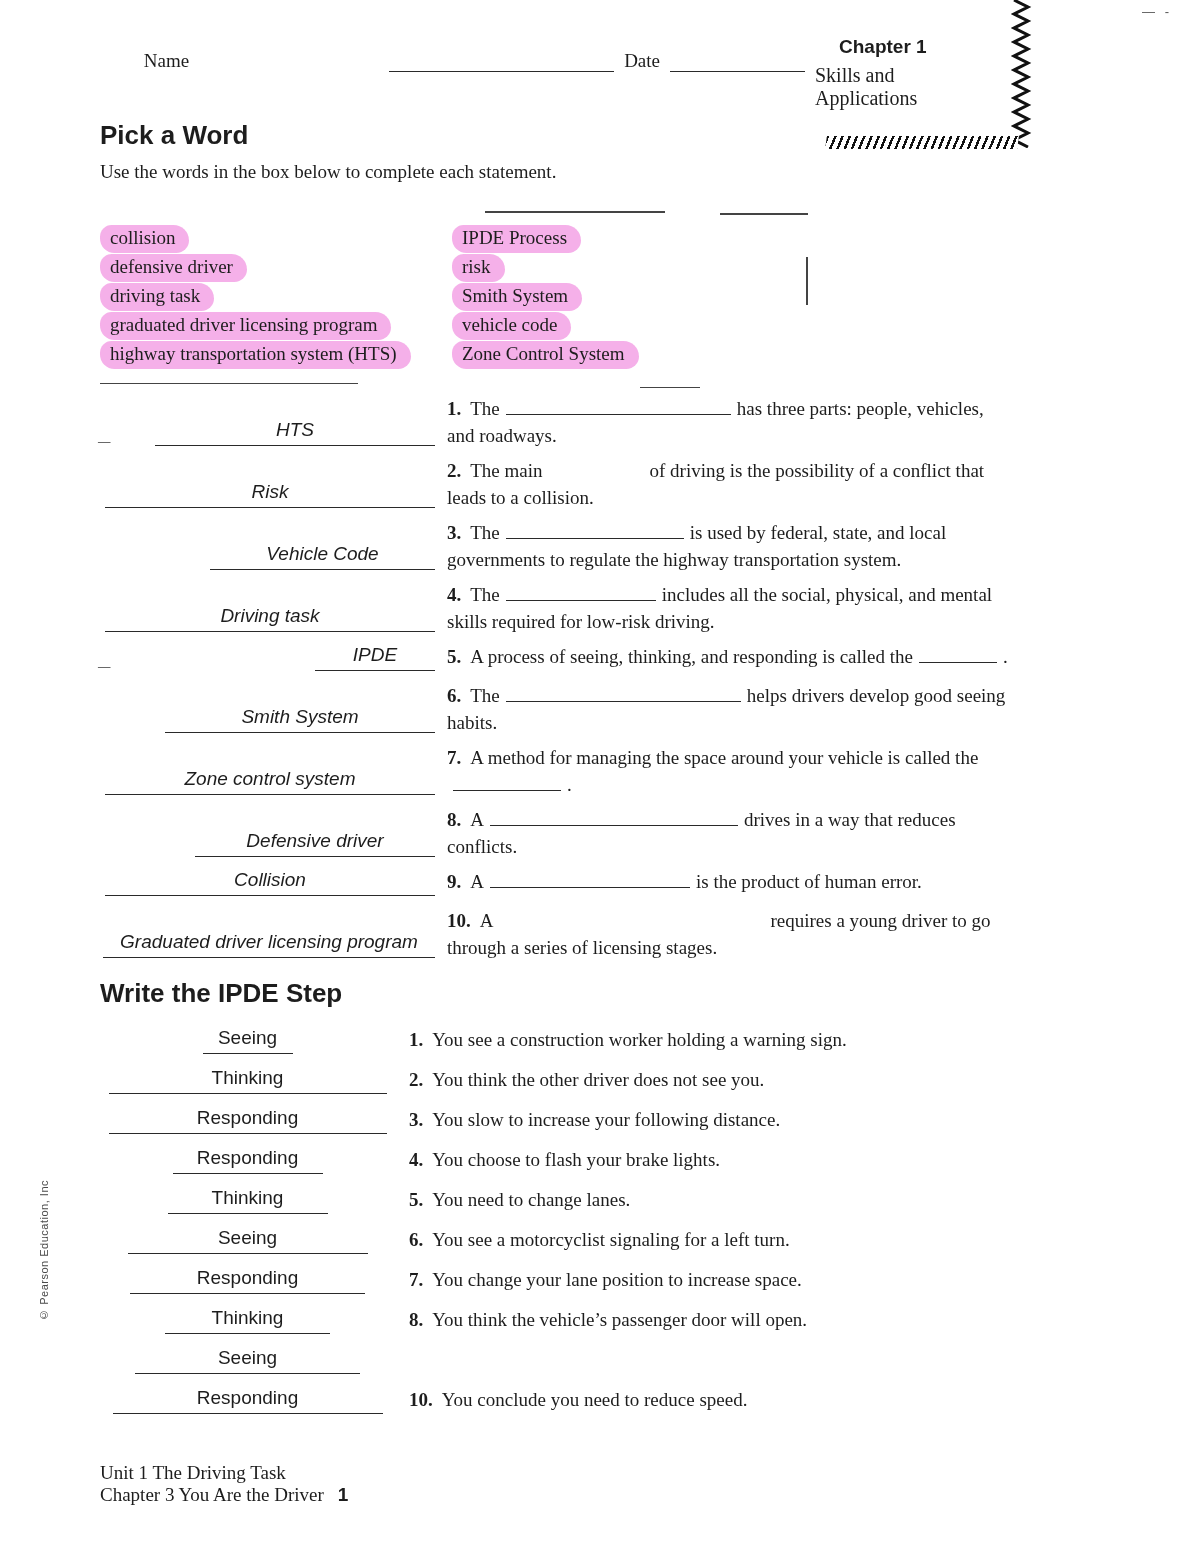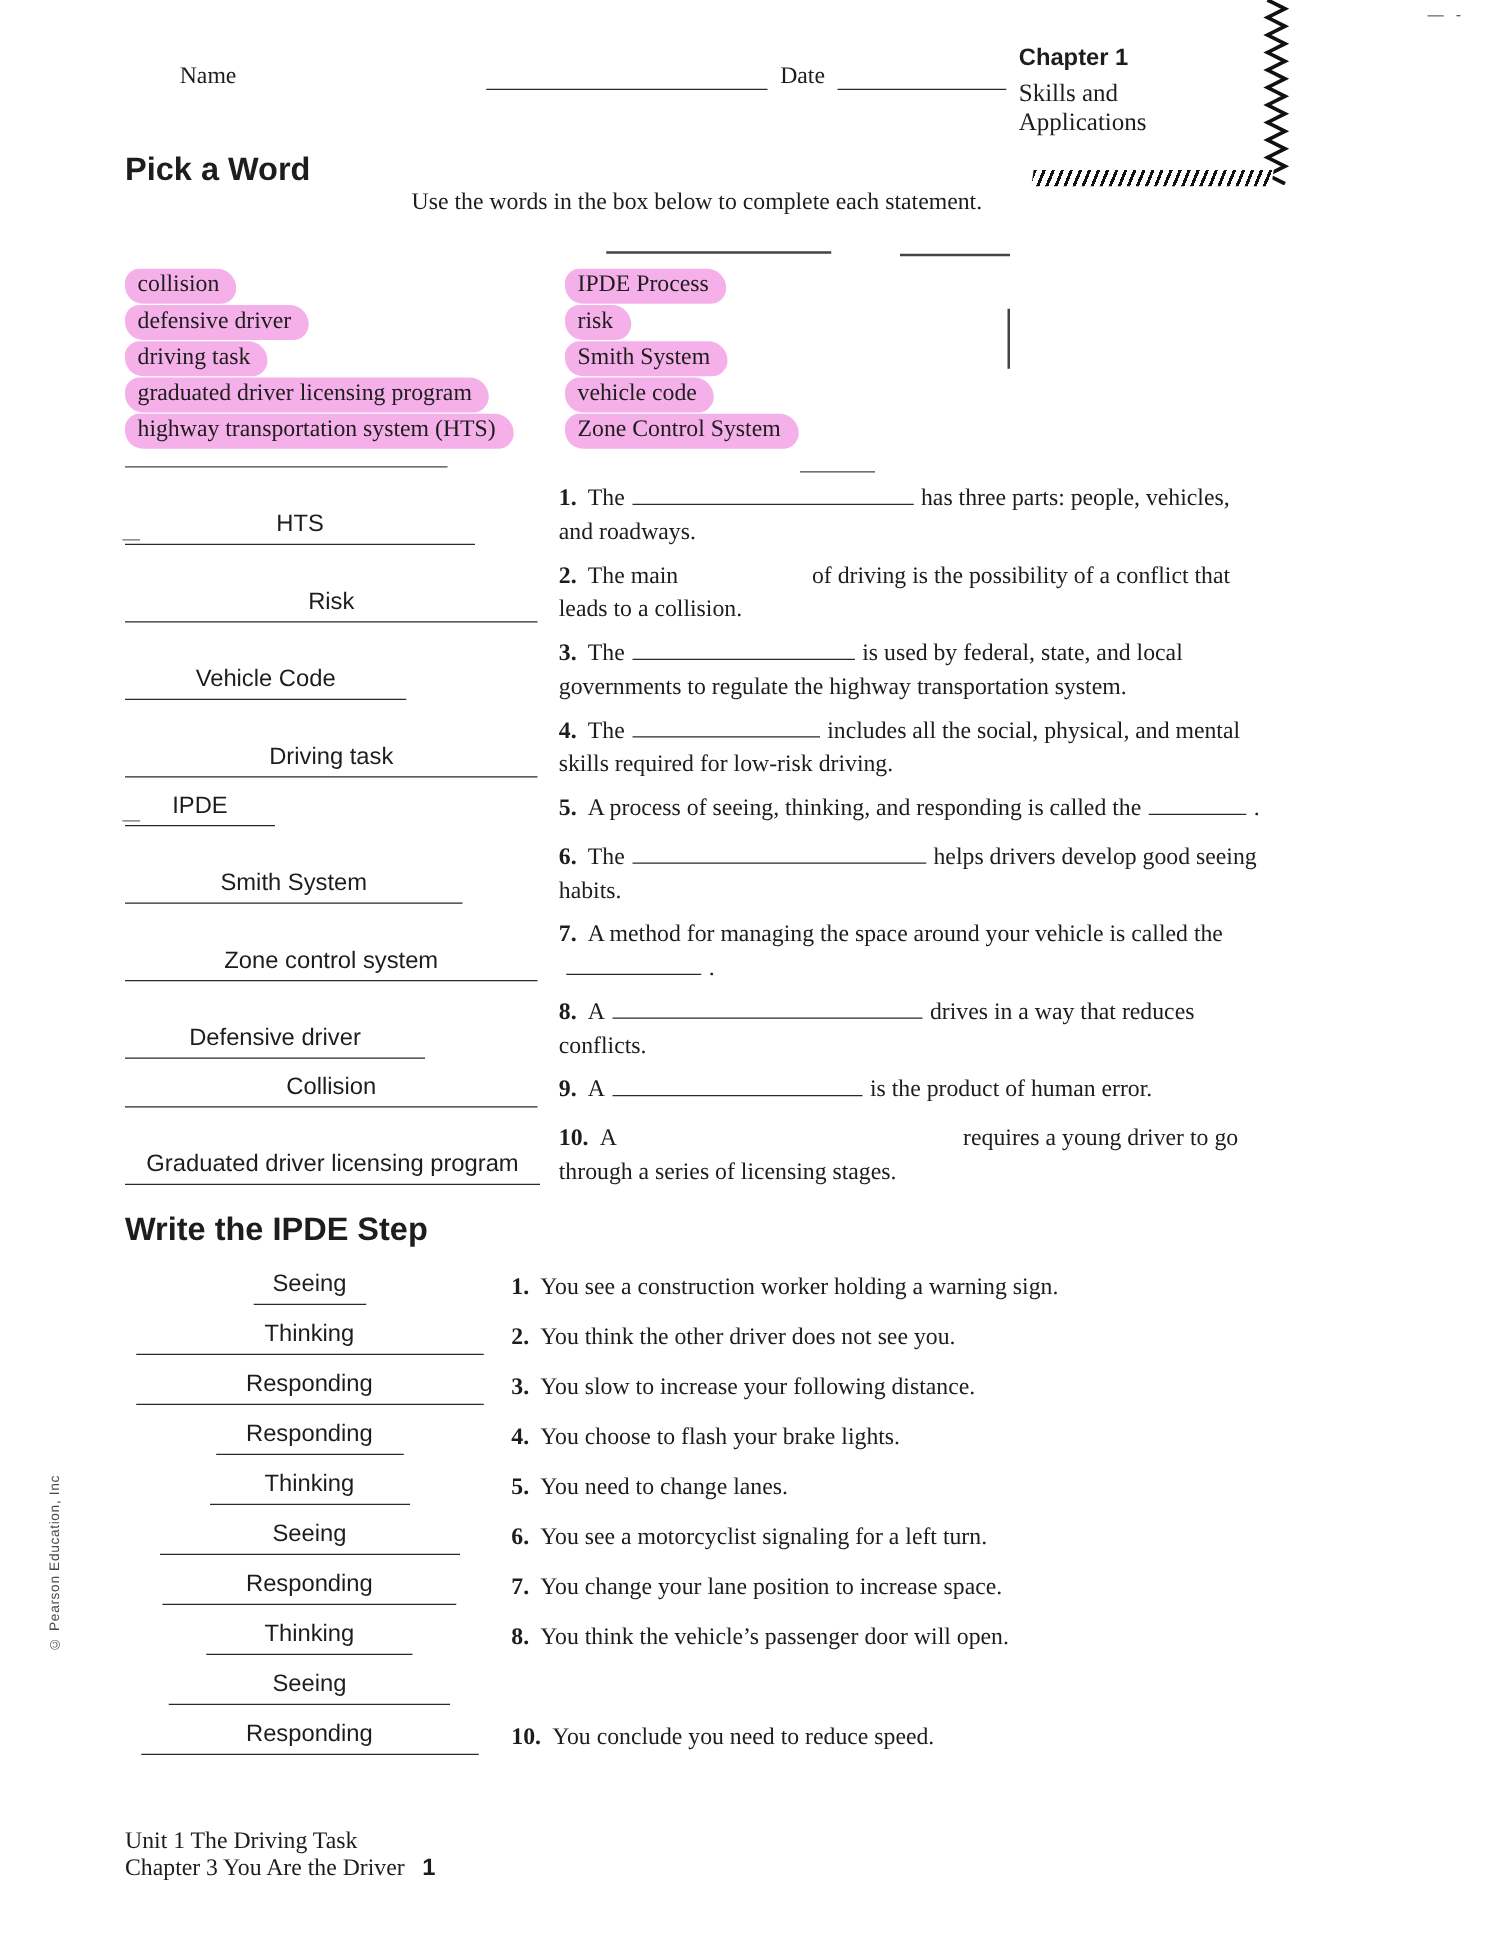--- a/index.html
+++ b/index.html
@@ -33,29 +33,29 @@
   .header { display: flex; justify-content: flex-end; align-items: flex-start; }
   .header-left { margin-top: 14px; display: flex; align-items: flex-end; white-space: nowrap; }
   .fill-line {
     display: inline-block; border-bottom: 1.6px solid #2a2a2a; height: 20px;
     margin: 0 10px;
   }
   .name-line { width: 225px; margin-left: 200px; }
   .date-line { width: 135px; }
   .chapter-block { width: 200px; text-align: left; }
   .chapter-label {
-    font-family: "Liberation Sans", sans-serif; font-weight: bold; font-size: 19px;
+    font-family: "Liberation Sans", sans-serif; font-weight: bold; font-size: 19px; margin-left: 24px;
   }
   .worksheet-title { font-size: 20px; line-height: 1.15; margin-top: 6px; }
   
   .section-heading {
     font-family: Liberation Sans, sans-serif; font-weight: bold; font-size: 26px;
     margin: 10px 0 0 0;
   }
-  .instructions { margin-top: 0; text-align: center; }
+  .instructions { margin-top: 10px; }
   
   .word-box {
     position: relative;
     margin-top: 42px;
     display: flex;
     width: 720px;
   }
   .word-col { display: flex; flex-direction: column; }
   .word-col.left { width: 352px; }
   .word-line { margin-bottom: 1px; line-height: 26px; white-space: nowrap; }
@@ -70,22 +70,23 @@
   .art-top2 { left: 620px; top: -12px; width: 88px; height: 1.5px; }
   .art-vert { left: 706px; top: 32px; width: 1.5px; height: 48px; }
   .art-bot1 { left: 0px; bottom: -14px; width: 258px; height: 1.5px; }
   .art-bot2 { left: 540px; bottom: -18px; width: 60px; height: 1.5px; }
   
   .questions { margin-top: 26px; }
   .q-row { display: flex; margin-bottom: 8px; }
   .answer-cell {
     position: relative;
     width: 335px; flex: none;
-    display: flex; justify-content: flex-start; align-items: flex-end;
+    display: flex; justify-content: flex-end; align-items: flex-end;
     padding-bottom: 4px;
+    font-style: italic;
   }
   .answer-cell.dash::before {
     content: "—"; position: absolute; left: -2px; bottom: 0; font-size: 14px; color: #333;
   }
   .answer {
     display: inline-block;
     font-family: "Liberation Sans", sans-serif;
     font-size: 19px;
     text-align: center;
     border-bottom: 1.7px solid #2a2a2a;

